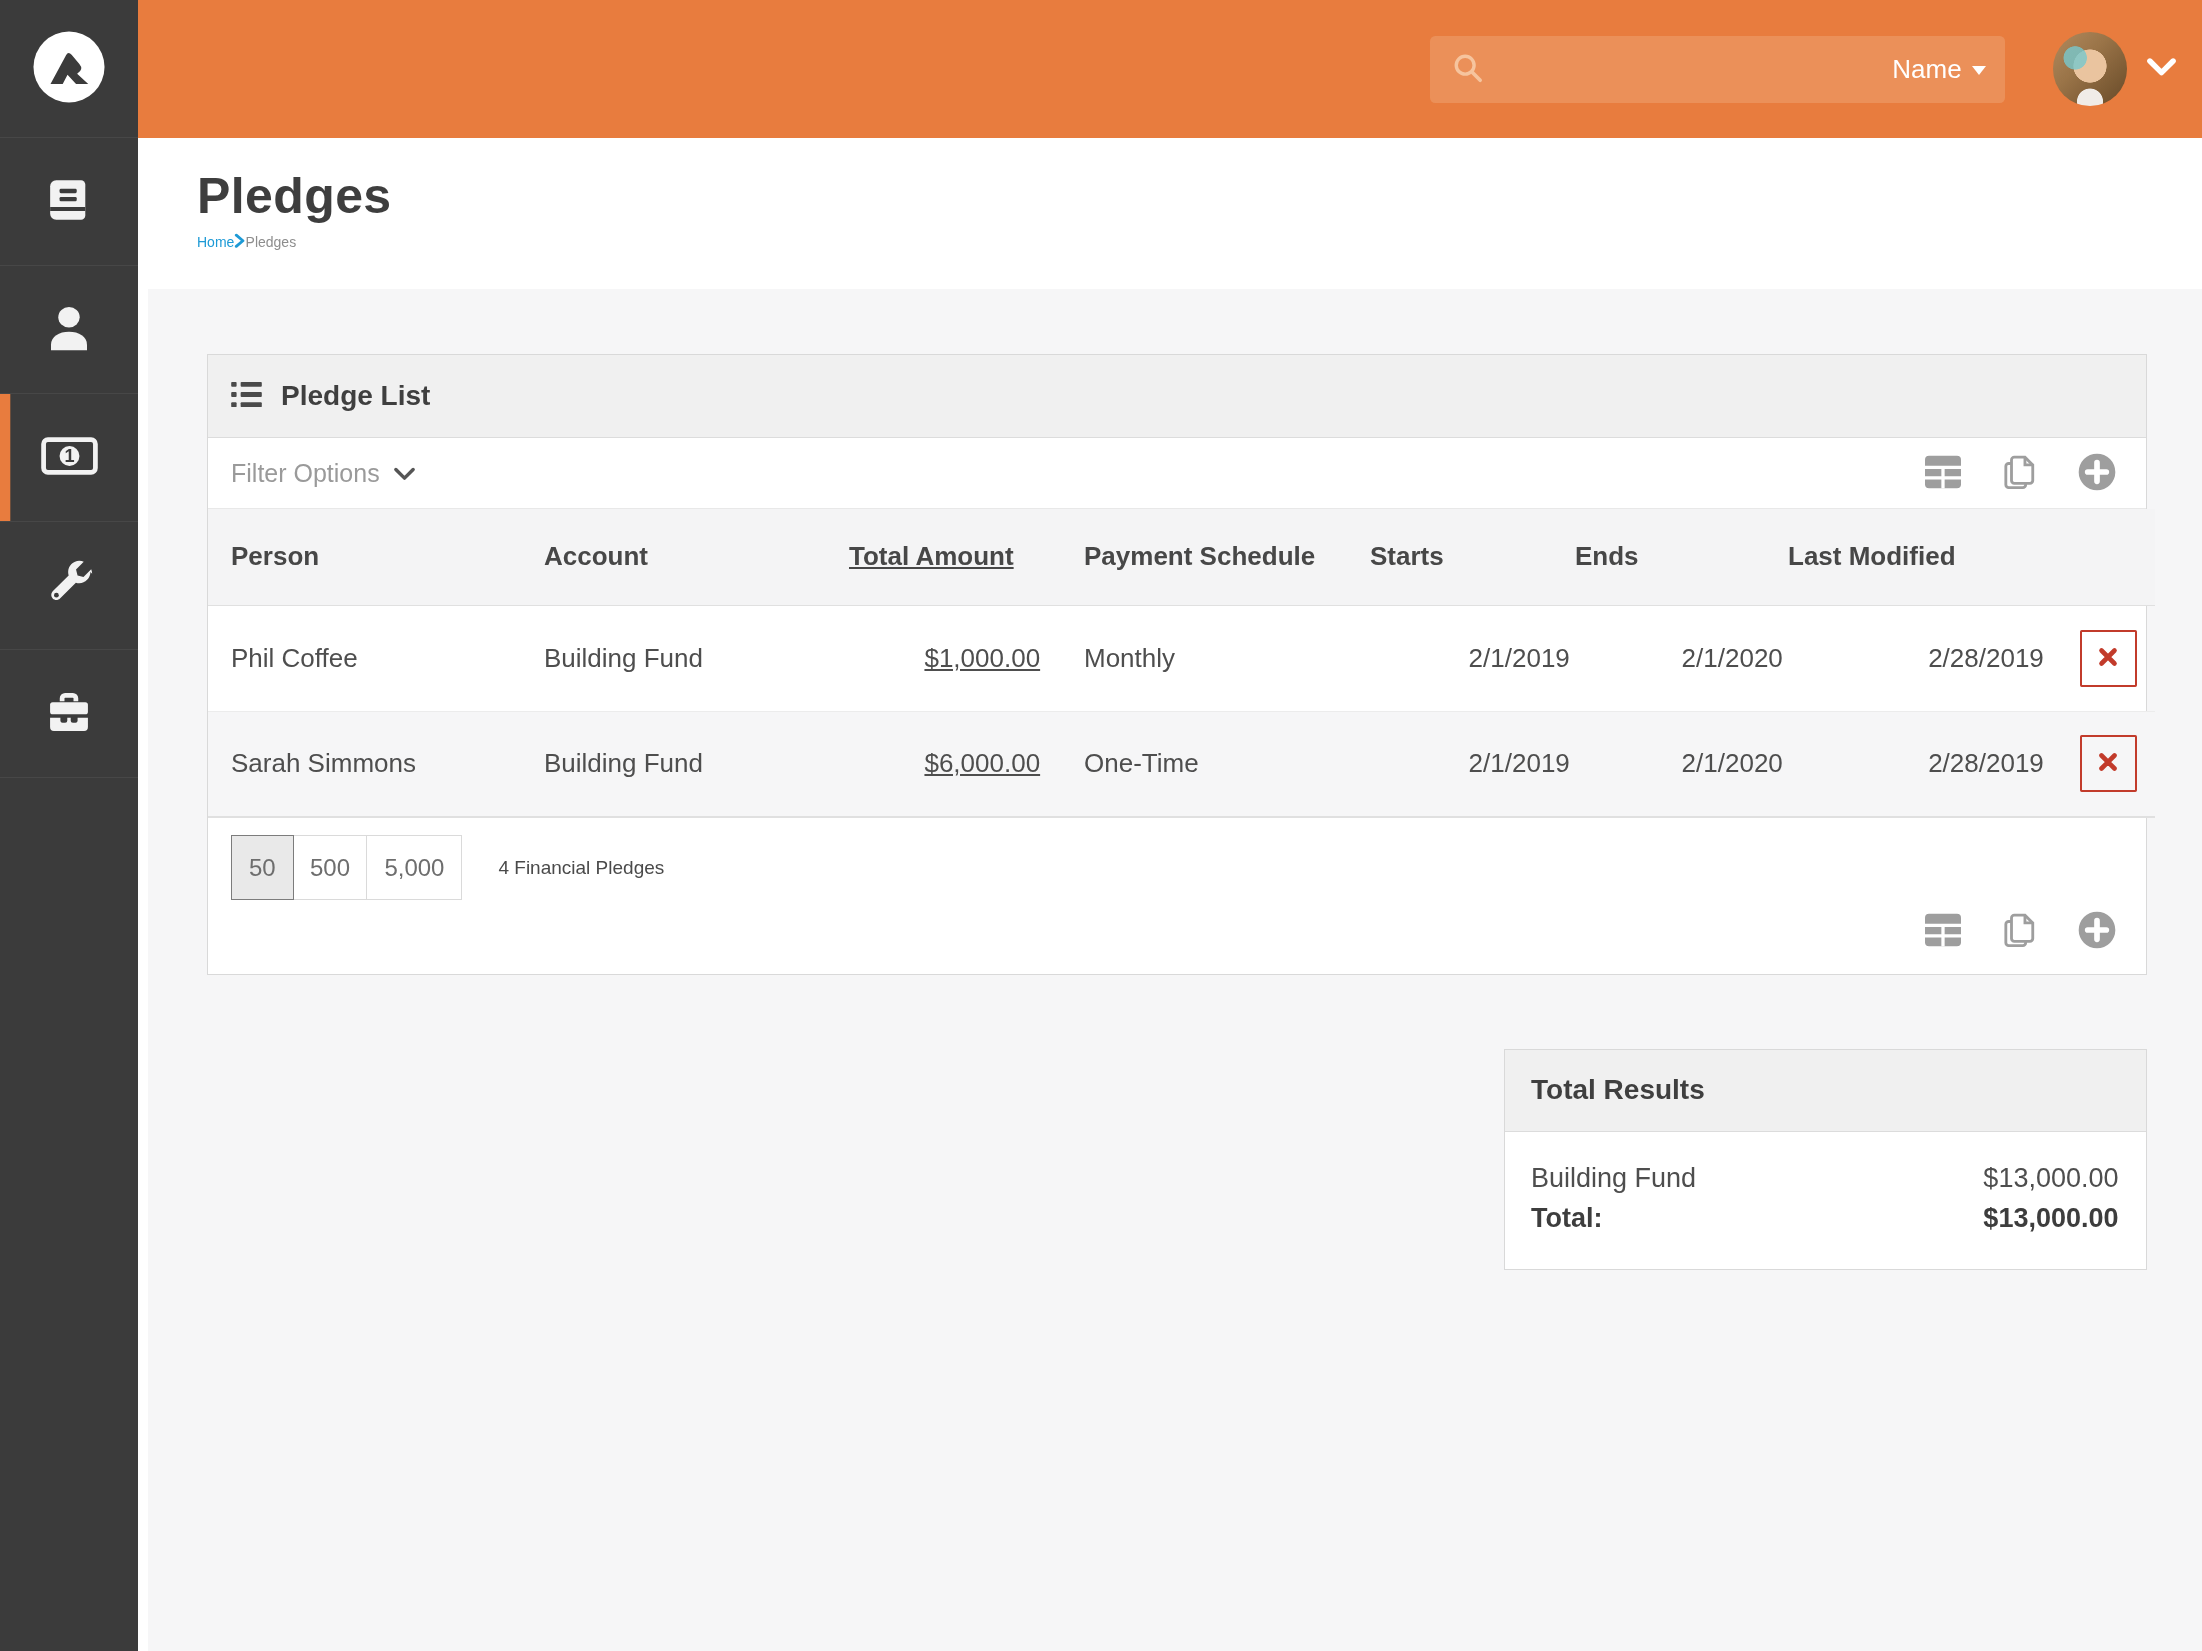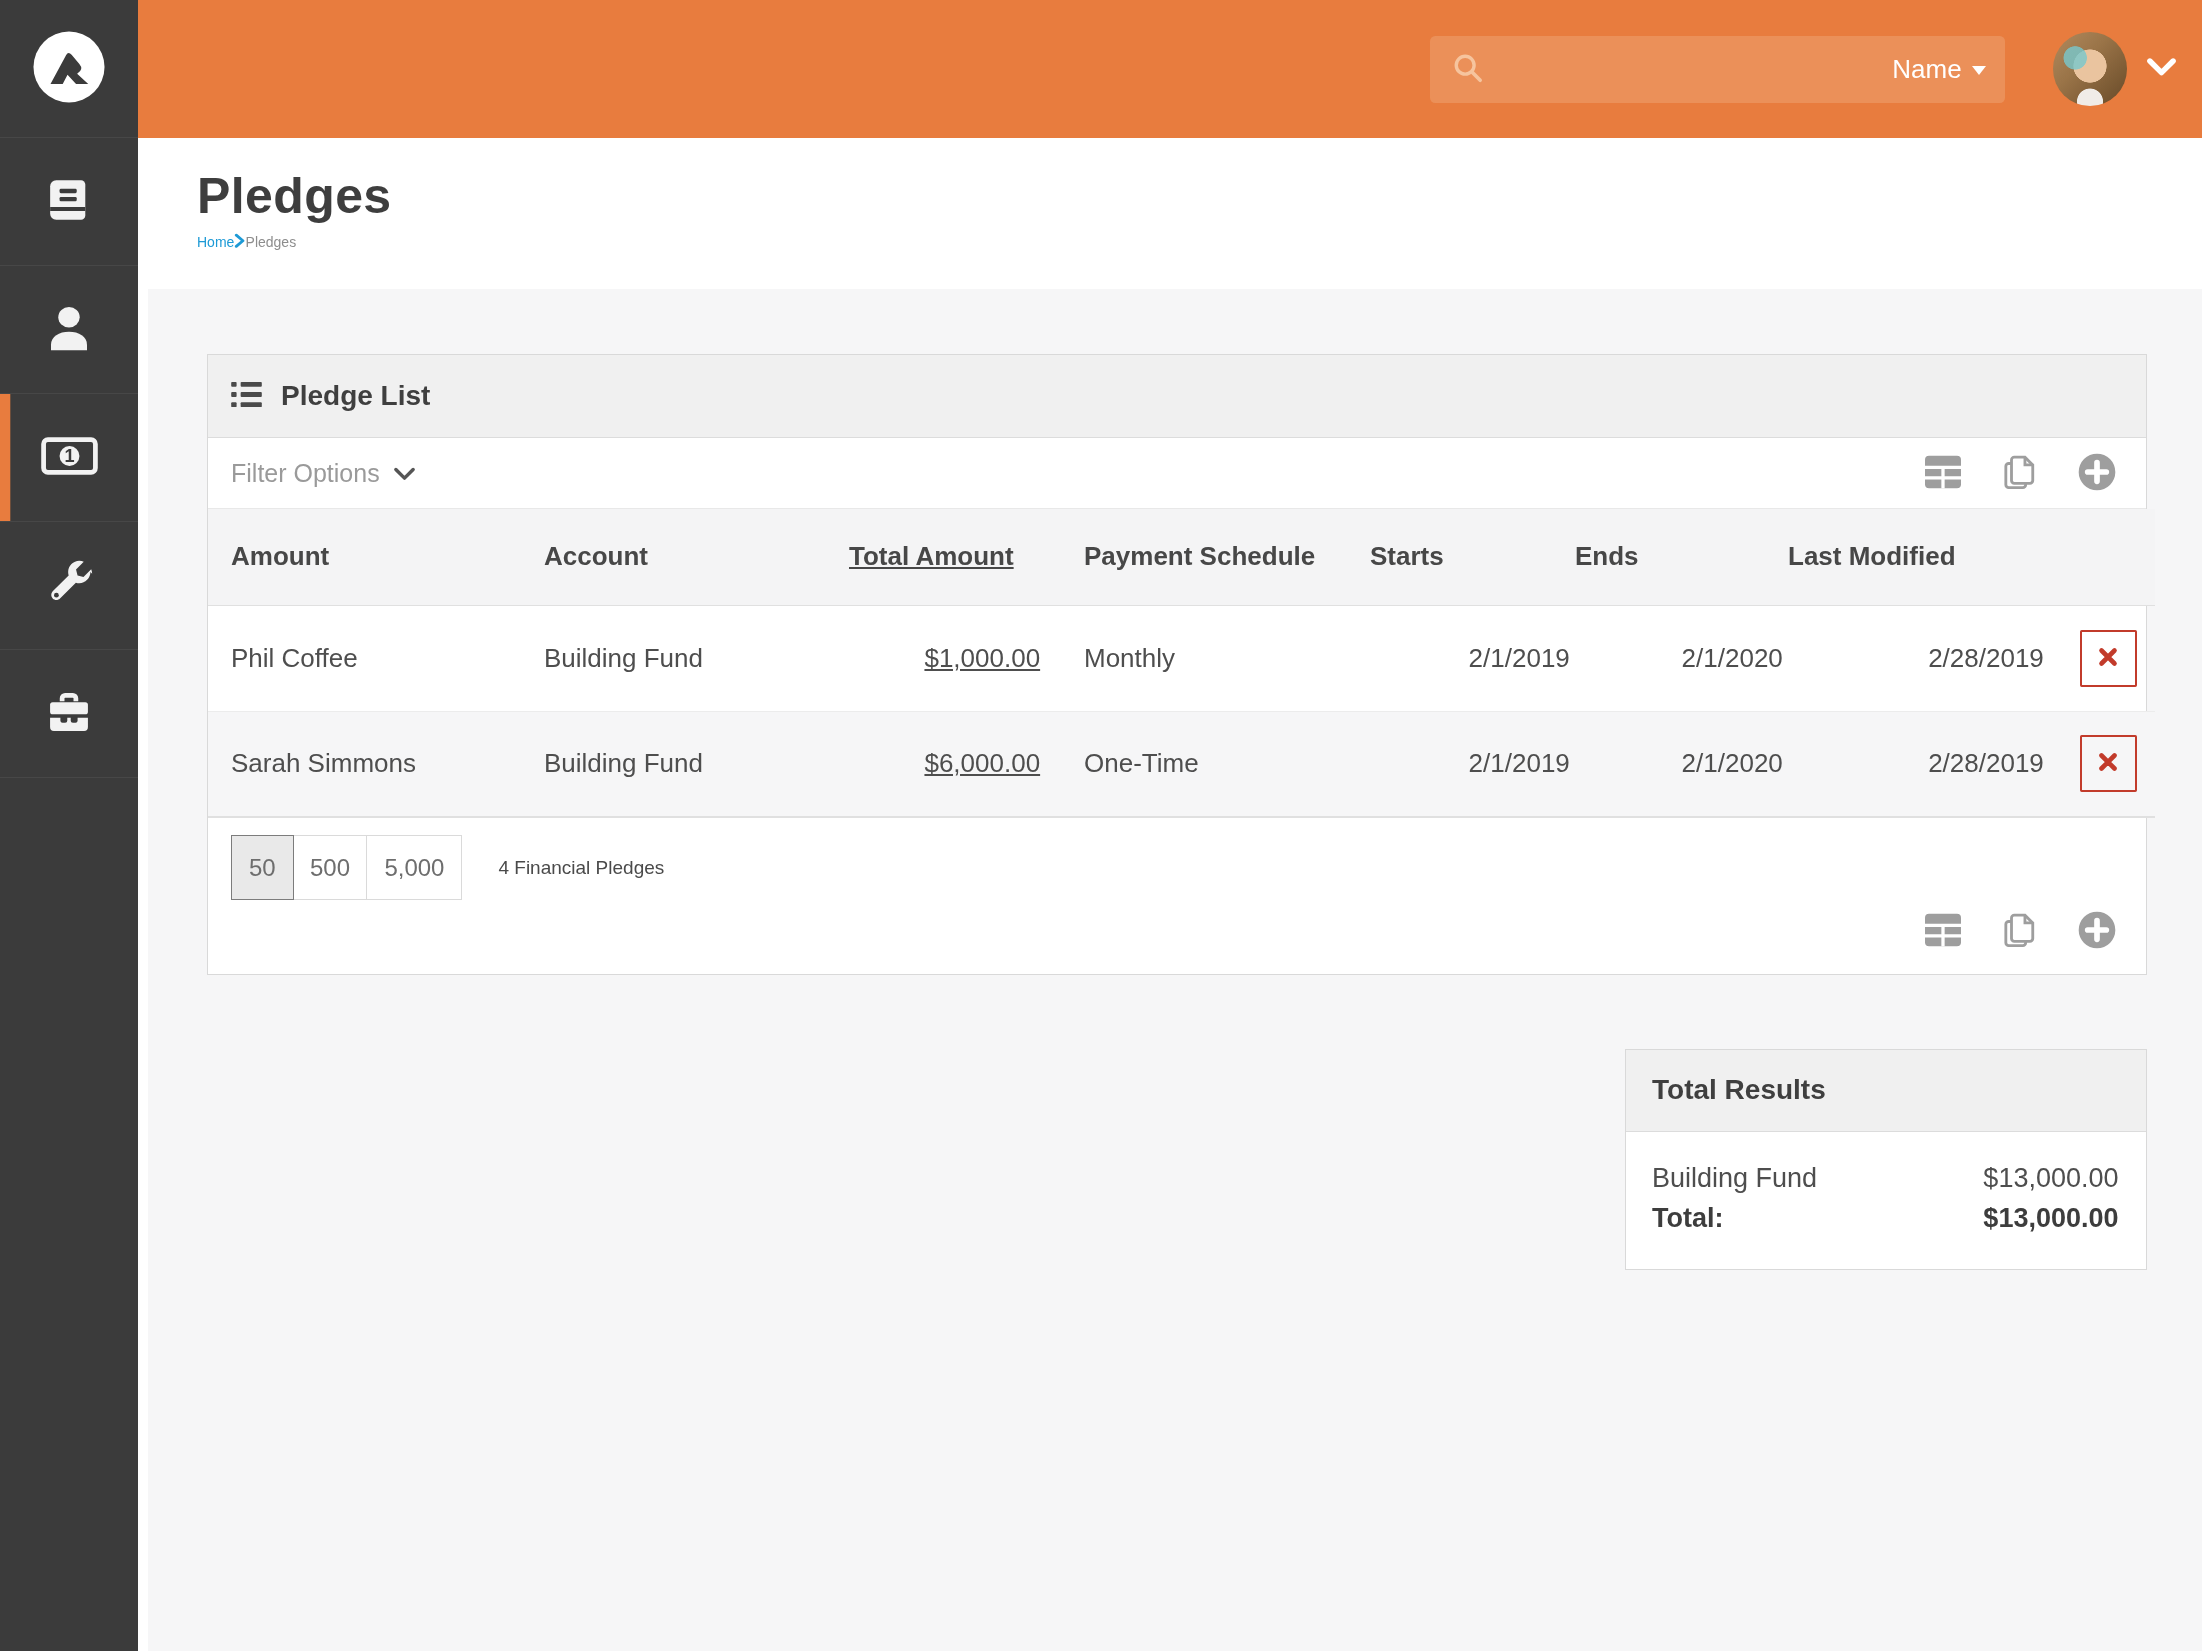--- a/index.html
+++ b/index.html
@@ -73,21 +73,21 @@
   
   .pagesize-row { display:flex; align-items:center; margin:17px 0 0 23px; }
   .btn-group { display:inline-flex; }
   .pagesize-btn { min-width:62px; height:65px; padding:0 17px; background:#fff; border:1.7px solid #dadada; margin-left:-1.7px; font-size:24px; color:#6e6e6e; cursor:pointer; font-family:"Liberation Sans", sans-serif; }
   .pagesize-btn:first-child { margin-left:0; }
   .pagesize-btn.active { background:#e9e9e9; border-color:#7c7c7c; position:relative; z-index:1; }
   .count-label { margin-left:36px; font-size:19px; color:#4a4a4a; }
   .actions-row { display:flex; justify-content:flex-end; align-items:center; gap:40px; margin:10.3px 29px 0 0; padding-bottom:20.6px; }
 
   
-  .totals-panel { width:522px; margin:74px 0 0 auto; }
+  .totals-panel { width:643px; margin:74px 0 0 auto; }
   .totals-heading { height:82px; background:#f0f0f0; border-bottom:1.7px solid #dcdcdc; display:flex; align-items:center; padding-left:26px; }
   .totals-body { padding:26px 27.5px 31px 26px; }
   .totals-row { display:flex; justify-content:space-between; font-size:27px; line-height:40px; color:#4e4e4e; }
   .totals-row.total { font-weight:700; color:#3d3d3d; }
 
   
   .footer { height:112px; background:#fff; padding:26px 0 0 59px; font-size:27px; color:#555; }
   .footer a { color:#1d9ad6; text-decoration:none; cursor:pointer; }
 </style>
 </head>
@@ -258,21 +258,21 @@
               <col class="col-account">
               <col class="col-amount">
               <col class="col-sched">
             <col class="col-starts">
               <col class="col-ends">
               <col class="col-mod">
               <col class="col-del">
           </colgroup>
           <thead>
             <tr>
-              <th class="cell-person">Amount</th>
+              <th class="cell-person">Person</th>
               <th class="cell-account">Account</th>
               <th class="cell-amount">Total Amount</th>
               <th class="cell-sched">Payment Schedule</th>
               <th class="cell-starts">Starts</th>
               <th class="cell-ends">Ends</th>
               <th class="cell-mod">Last Modified</th>
               <th class="cell-del"></th>
             </tr>
           </thead>
           <tbody>

